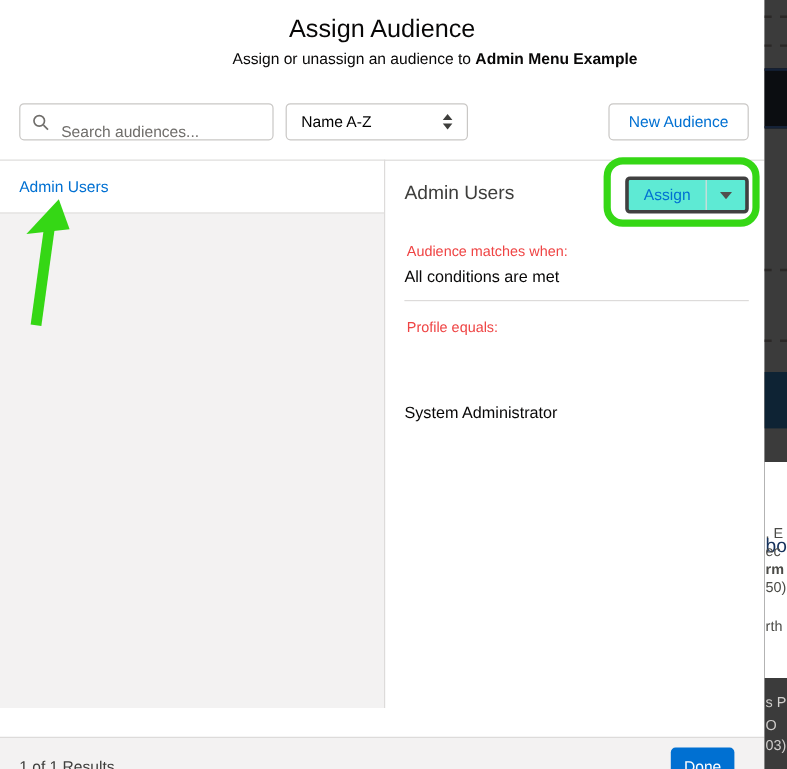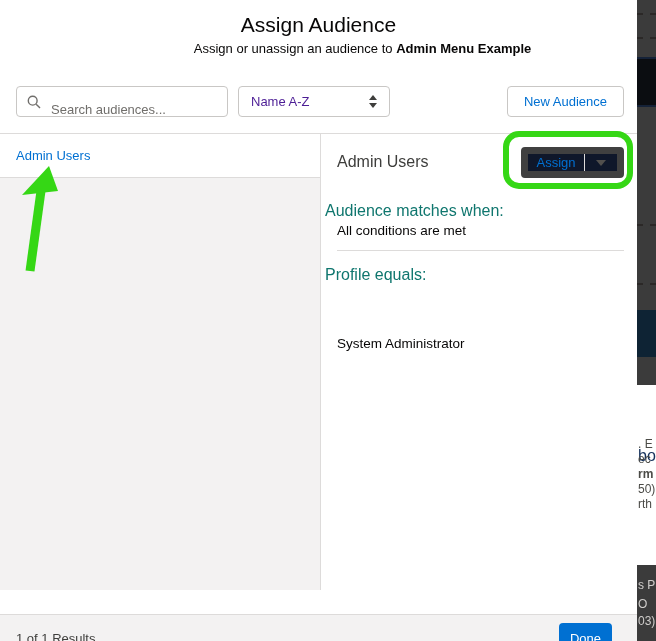--- a/index.html
+++ b/index.html
@@ -13,44 +13,44 @@
   .modal-subtitle{position:absolute;top:41px;left:0;width:637px;text-align:center;
     font-size:13px;color:#080707;padding-left:44px;}
   .modal-subtitle b{font-weight:700;}
   
   .ctl{box-sizing:border-box;position:absolute;top:86px;height:31px;background:#fff;
     border:1px solid #c9c7c5;border-radius:4px;display:flex;align-items:center;font-size:13px;}
   .search-box{left:16px;width:212px;padding:0 10px;gap:8px;}
   .search-box input{border:none;outline:none;width:100%;font-size:13px;color:#080707;
     font-family:"Liberation Sans",sans-serif;background:transparent;margin-top:15px;}
   .search-box input::placeholder{color:#706e6b;}
-  .sort-box{left:238px;width:152px;padding:0 12px;justify-content:space-between;color:#4c1d95;cursor:pointer;}
+  .sort-box{left:238px;width:152px;padding:0 12px;justify-content:space-between;color:#000000;cursor:pointer;}
   .stepper{display:flex;flex-direction:column;gap:3px;}
   .tri-up{width:0;height:0;border-left:4px solid transparent;border-right:4px solid transparent;
     border-bottom:5px solid #3e3e3c;}
   .tri-down{width:0;height:0;border-left:4px solid transparent;border-right:4px solid transparent;
     border-top:5px solid #3e3e3c;}
   .new-audience{left:507px;width:117px;justify-content:center;color:#0070d2;cursor:pointer;}
   
   .left-panel{position:absolute;left:0;top:133px;width:320px;height:457px;
     background:#f3f2f2;border-top:1px solid #dddbda;box-sizing:border-box;}
   .list-row{height:44px;background:#fff;border-bottom:1px solid #dddbda;
     display:flex;align-items:center;padding-left:16px;box-sizing:border-box;}
   .audience-link{color:#0070d2;font-size:13px;cursor:pointer;text-decoration:none;}
   .right-panel{position:absolute;left:320px;top:133px;width:317px;height:457px;background:#fff;
     border-left:1px solid #dddbda;border-top:1px solid #dddbda;box-sizing:border-box;}
   .detail-heading{position:absolute;left:16px;top:19px;font-size:16px;color:#3e3e3c;}
-  .assign-group{position:absolute;left:200px;top:13px;width:103px;height:31px;background:#0f172a;
-    border:7px solid #404040;border-radius:4px;display:flex;box-sizing:border-box;overflow:hidden;}
+  .assign-group{position:absolute;left:200px;top:13px;width:103px;height:31px;background:#5eead4;
+    border:3px solid #404040;border-radius:4px;display:flex;box-sizing:border-box;overflow:hidden;}
   .assign-btn{flex:1;display:flex;align-items:center;justify-content:center;
     font-size:13px;color:#0070d2;border-right:1px solid #dddbda;cursor:pointer;}
   .assign-dd{width:32px;display:flex;align-items:center;justify-content:center;cursor:pointer;}
   .dd-tri{width:0;height:0;border-left:5px solid transparent;border-right:5px solid transparent;
     border-top:6px solid #514f4d;}
-  .lbl{position:absolute;left:4px;font-size:16px;color:#0f766e;}
+  .lbl{position:absolute;left:18px;font-size:12px;color:#ef4444;}
   .val{position:absolute;left:16px;font-size:13.5px;color:#080707;}
   .hdiv{position:absolute;left:16px;width:287px;height:1px;background:#dddbda;}
   
   .footer{position:absolute;left:0;top:590px;width:637px;height:51px;background:#f3f2f2;
     border-top:1px solid #dddbda;box-sizing:border-box;margin-top:24px;}
   .results{position:absolute;left:16px;top:16px;font-size:13px;color:#3e3e3c;}
   .done-btn{position:absolute;left:559px;top:8px;width:53px;height:31px;background:#0070d2;
     border-radius:4px;color:#fff;font-size:13px;display:flex;align-items:center;
     justify-content:center;cursor:pointer;}
   
@@ -141,20 +141,20 @@
     <div class="band band-black"></div>
     <div class="dash" style="top:224px;"></div>
     <div class="dash" style="top:283px;"></div>
     <div class="band band-navy"></div>
     <div class="band band-white">
       <div class="frag frag-head" style="top:26px;margin-top:36px;">bo</div>
       <div class="frag frag-sm" style="top:52px;">. E</div>
       <div class="frag frag-sm" style="top:67px;">ec</div>
       <div class="frag frag-sm" style="top:82px;font-weight:bold;">rm</div>
       <div class="frag frag-sm" style="top:97px;">50)</div>
-      <div class="frag frag-sm" style="top:112px;text-align:center;">rth</div>
+      <div class="frag frag-sm" style="top:130px;text-align:center;">rth</div>
     </div>
     <div class="frag frag-lt" style="top:578px;">s P</div>
     <div class="frag frag-lt" style="top:597px;">O</div>
     <div class="frag frag-lt" style="top:614px;">03)</div>
   </div>
 
 </div>
 
 </body></html>

